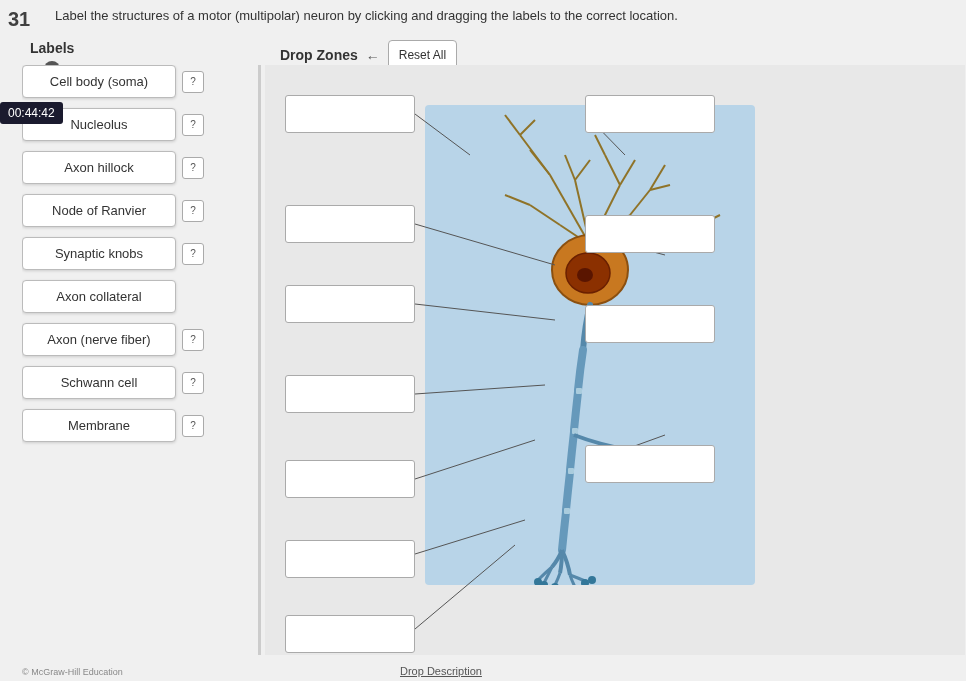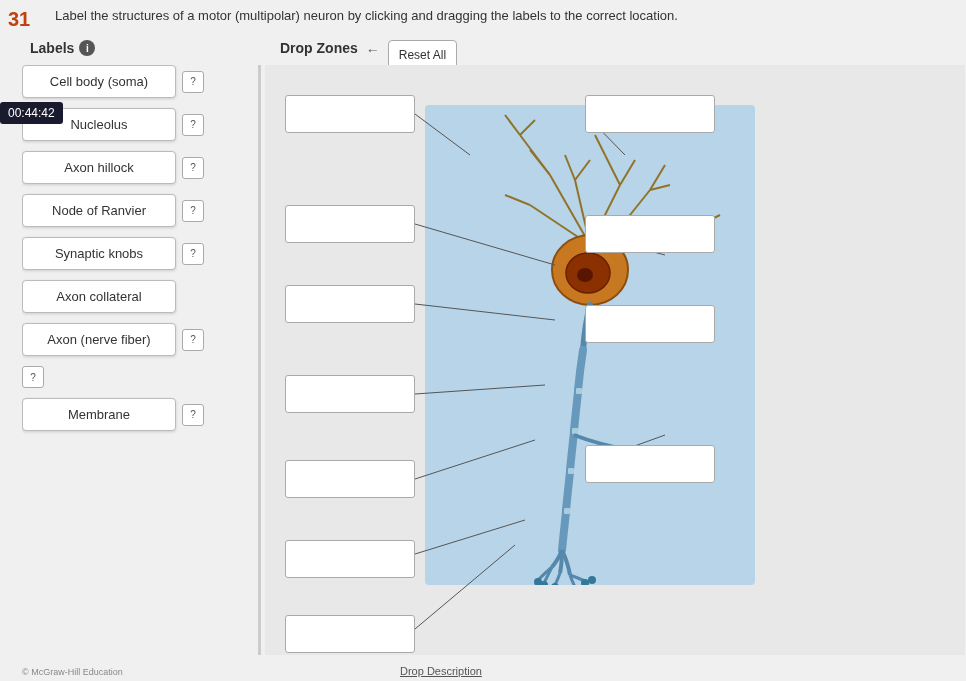--- a/index.html
+++ b/index.html
@@ -11,21 +11,21 @@
       overflow: hidden;
       position: relative;
     }
 
     .question-number {
       position: absolute;
       top: 8px;
       left: 8px;
       font-size: 20px;
       font-weight: bold;
-      color: #c2410c;
+      color: #404040;
     }
 
     .instruction {
       position: absolute;
       top: 8px;
       left: 55px;
       font-size: 13px;
       color: #333;
       max-width: 700px;
     }
@@ -45,20 +45,21 @@
     .labels-header {
       position: absolute;
       top: 40px;
       left: 30px;
       font-size: 14px;
       font-weight: bold;
       color: #333;
       display: flex;
       align-items: center;
       gap: 5px;
+      flex-direction: column;
     }
 
     .info-icon {
       width: 16px;
       height: 16px;
       border-radius: 50%;
       background: #555;
       color: white;
       font-size: 10px;
       display: inline-flex;
@@ -68,21 +69,21 @@
     }
 
     .dropzones-header {
       position: absolute;
       top: 40px;
       left: 280px;
       font-size: 14px;
       font-weight: bold;
       color: #333;
       display: flex;
-      align-items: flex-start;
+      align-items: center;
       gap: 8px;
     }
 
     .reset-btn {
       background: white;
       border: 1px solid #aaa;
       border-radius: 4px;
       padding: 7px 10px;
       font-size: 12px;
       cursor: pointer;
@@ -267,20 +268,21 @@
     <div class="label-box">Axon collateral</div>
     <div class="label-icon" style="visibility:hidden;"></div>
   </div>
 
   <div class="label-item">
     <div class="label-box">Axon (nerve fiber)</div>
     <div class="label-icon">?</div>
   </div>
 
   <div class="label-item">
+    <div class="label-box">Schwann cell</div>
     <div class="label-icon">?</div>
   </div>
 
   <div class="label-item">
     <div class="label-box">Membrane</div>
     <div class="label-icon">?</div>
   </div>
 
 </div>
 

